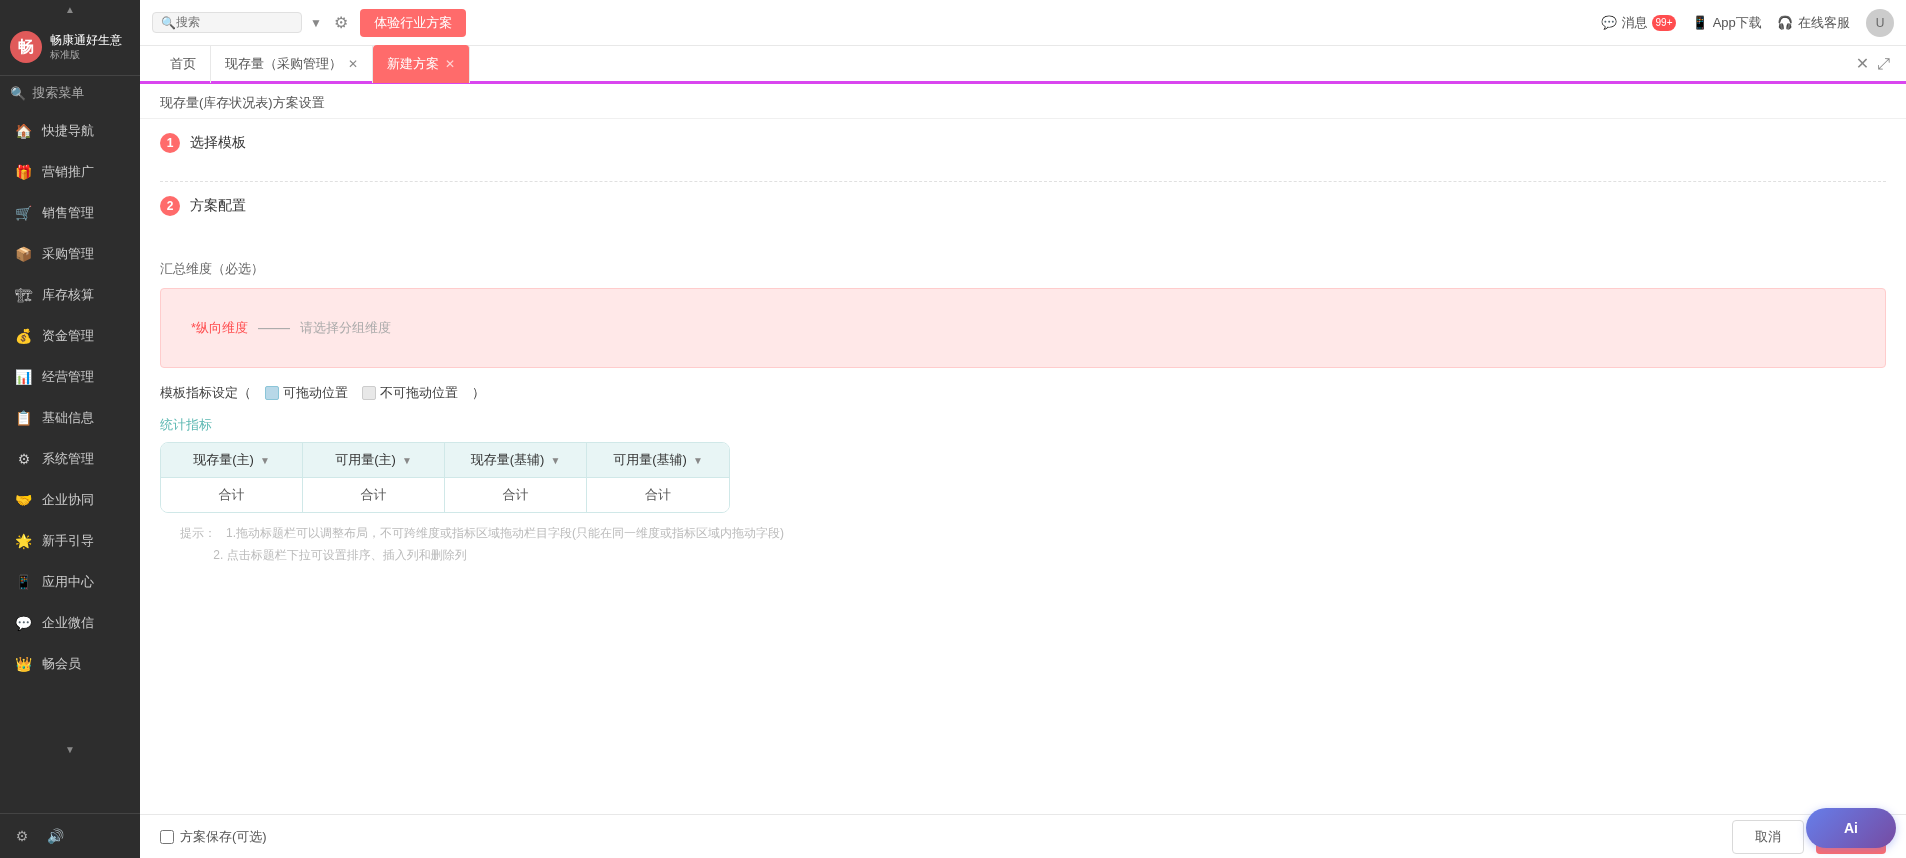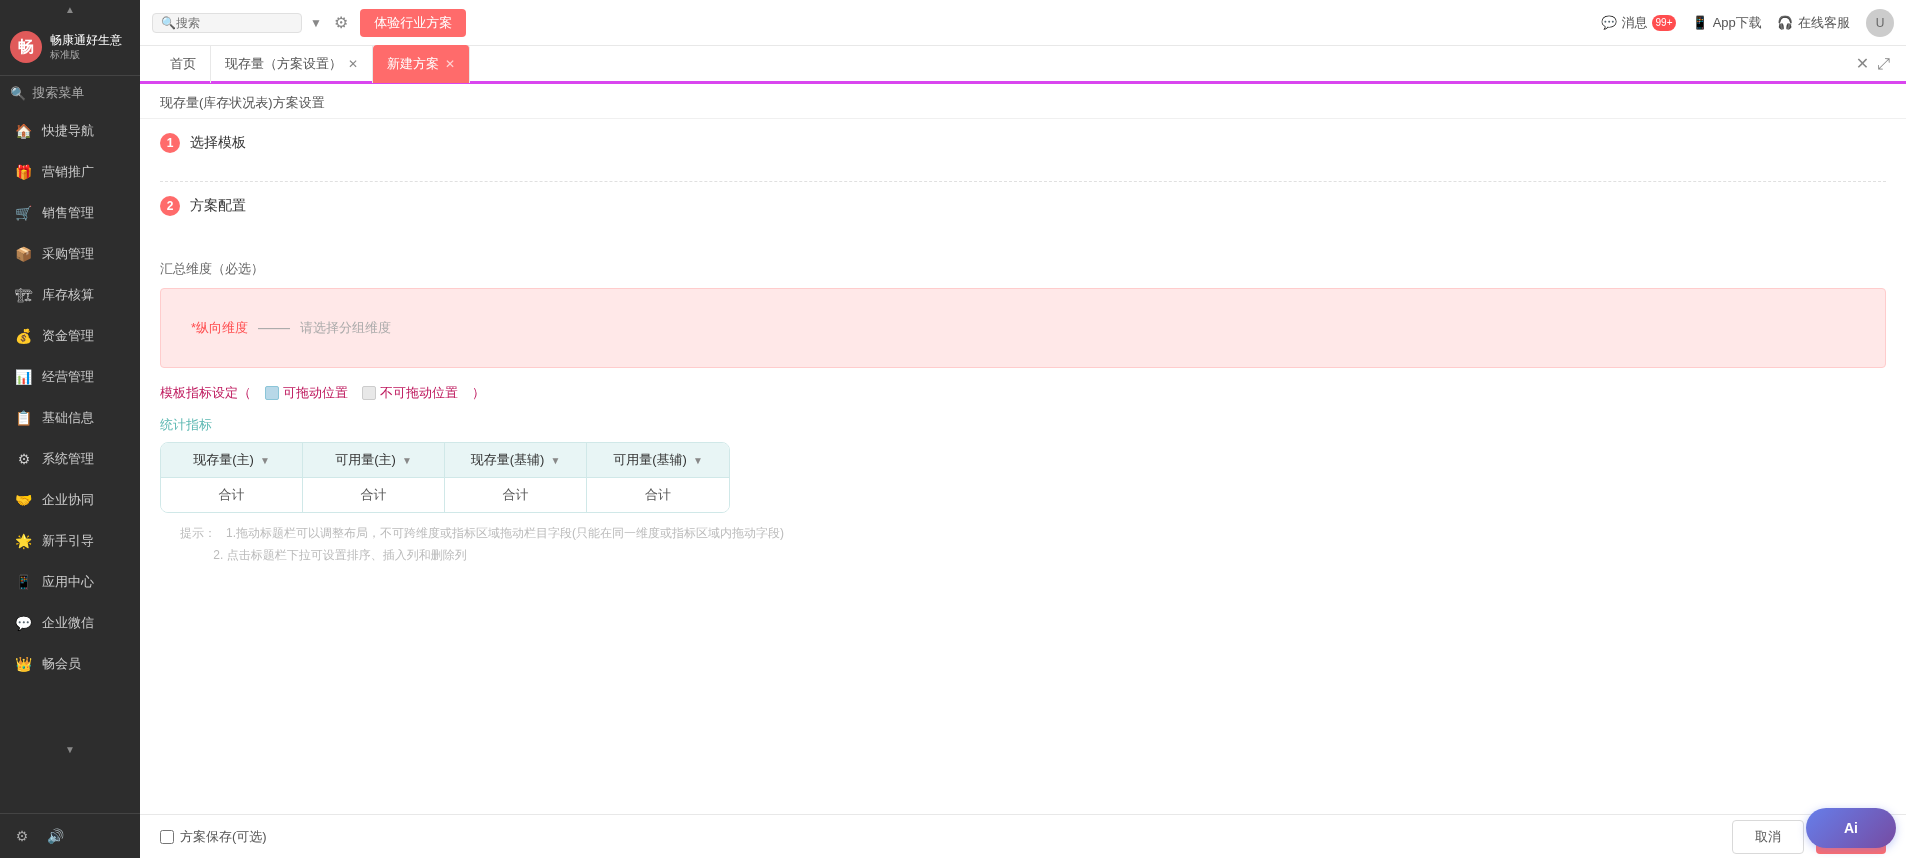--- a/index.html
+++ b/index.html
@@ -85,21 +85,21 @@
       flex-shrink: 0;
     }
     .topbar-search-box {
       display: flex; align-items: center;
       background: #f5f5f5; border: 1px solid #e0e0e0;
       border-radius: 4px; padding: 2px 8px;
       width: 150px;
     }
     .topbar-search-box input {
       border: none; background: transparent; outline: none;
-      font-size: 12px; width: 100px; color: #a21caf;
+      font-size: 12px; width: 100px; color: #a21caf; font-family: Liberation Serif, serif;
     }
     .topbar-dropdown-btn {
       color: #888; cursor: pointer; font-size: 12px;
     }
     .topbar-gear {
       color: #888; cursor: pointer; font-size: 16px; margin-left: 4px;
     }
     .topbar-trial-btn {
       background: #ff6b6b; color: white;
       border: none; border-radius: 4px;
@@ -242,21 +242,21 @@
       color: #aaa; margin: 0 10px; font-size: 16px;
     }
     .dimension-placeholder {
       color: #aaa; font-size: 13px;
     }
 
     
     .indicator-settings {
       display: flex; align-items: center; gap: 14px;
       margin-bottom: 14px;
-      font-size: 13px; color: #be185d;
+      font-size: 13px; color: #404040;
     }
     .indicator-tag {
       display: flex; align-items: center; gap: 4px;
     }
     .tag-box {
       width: 14px; height: 14px;
       border-radius: 2px; display: inline-block;
     }
     .tag-blue { background: #b8d8e8; border: 1px solid #8bc5d8; }
     .tag-gray { background: #e8e8e8; border: 1px solid #ccc; }
@@ -473,21 +473,21 @@
         <span>U</span>
       </div>
     </div>
   </div>
 
   <div class="tabs-bar">
     <div class="tab-item">
       <span class="tab-home">首页</span>
     </div>
     <div class="tab-item">
-      <span>现存量（方案设置）</span>
+      <span>现存量（采购管理）</span>
       <span class="tab-close">✕</span>
     </div>
     <div class="tab-item active">
       <span>新建方案</span>
       <span class="tab-close">✕</span>
     </div>
     <div class="tabs-right-controls">
       <span class="tab-ctrl-btn">✕</span>
       <span class="tab-ctrl-btn">⤢</span>
     </div>

